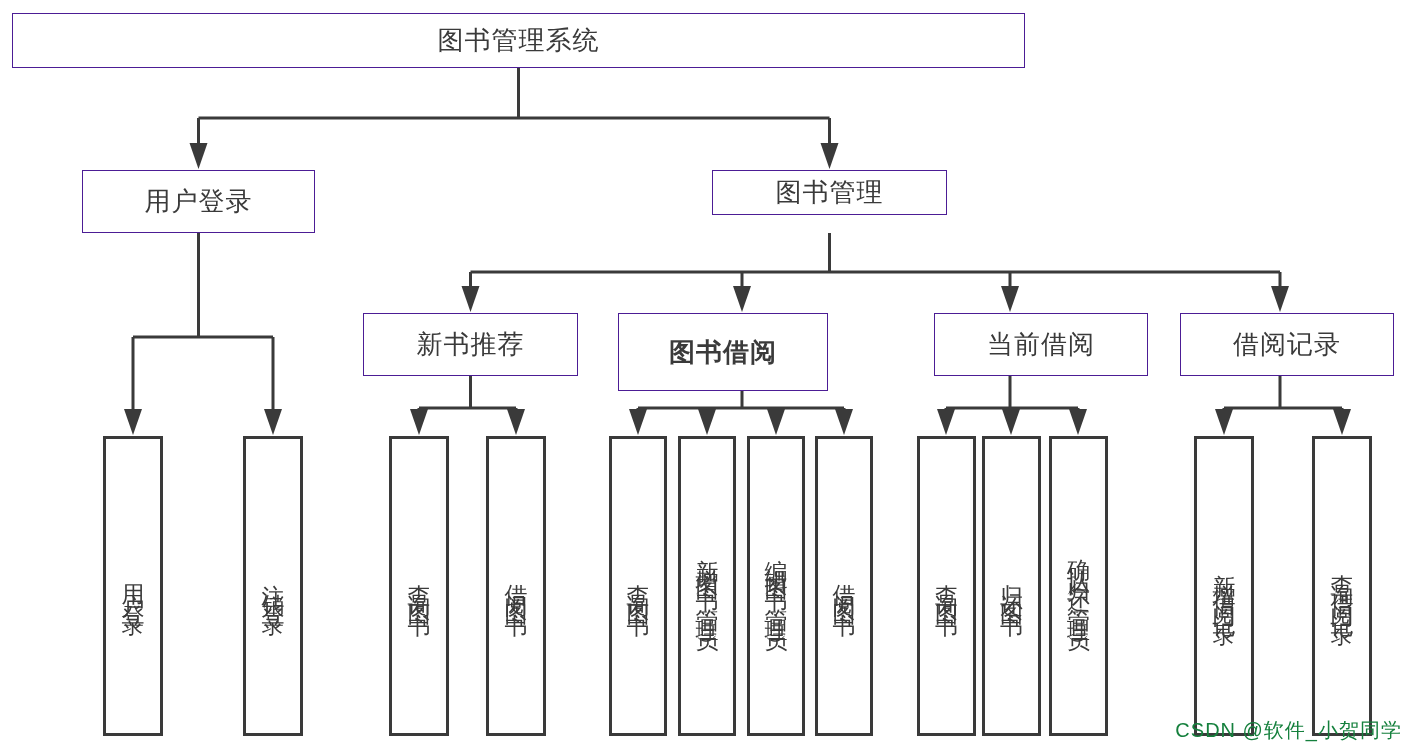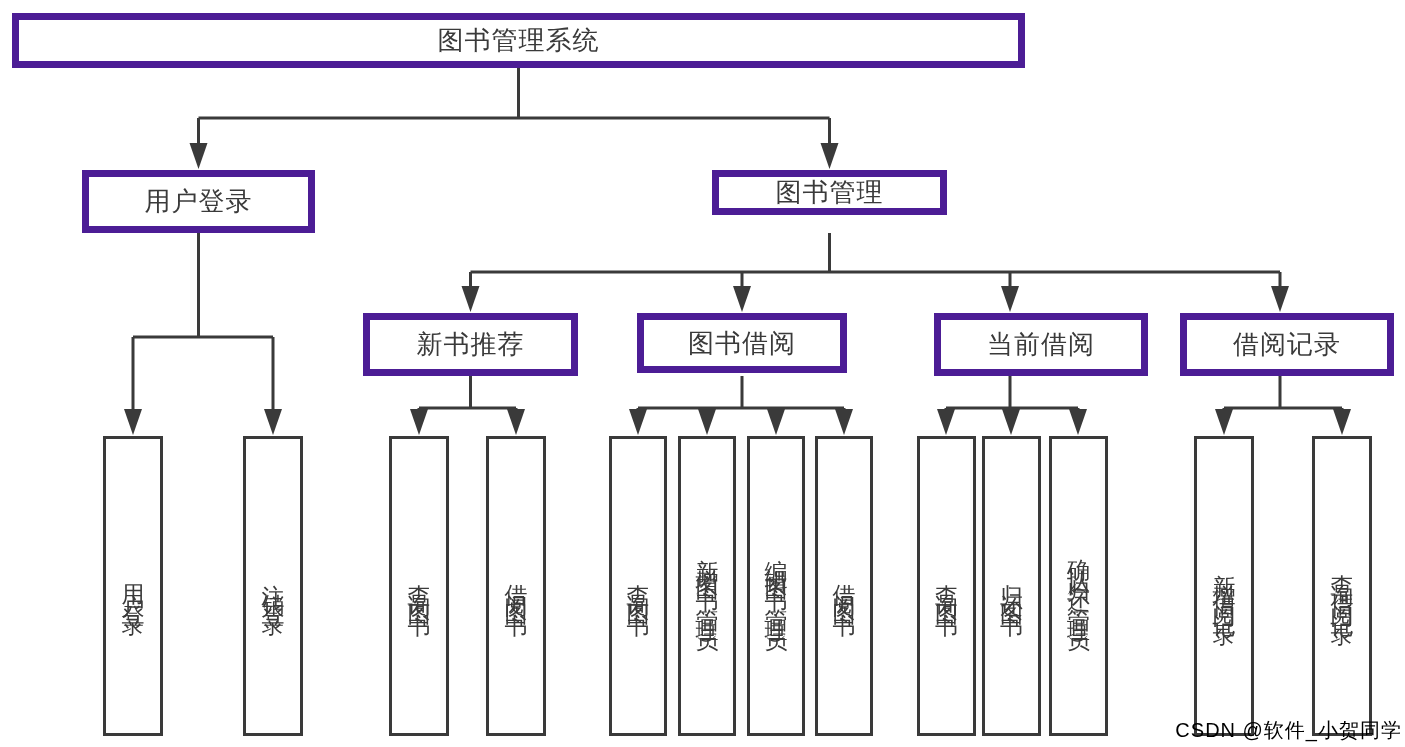--- a/index.html
+++ b/index.html
@@ -12,21 +12,21 @@
     font-family: "Liberation Sans", sans-serif;
   }
   .wires {
     position: absolute;
     left: 0; top: 0;
     z-index: 0;
   }
   .hnode {
     position: absolute;
     box-sizing: border-box;
-    border: 7px solid #4c1d95;
+    border: 1px solid #4c1d95;
     background: #ffffff;
     display: flex;
     align-items: center;
     justify-content: center;
     z-index: 1;
     font-size: 26px;
     letter-spacing: 1px;
     color: #3a3a3a;
     white-space: nowrap;
   }
@@ -51,21 +51,21 @@
     letter-spacing: 10px;
     max-height: 288px;
     color: #3a3a3a;
   }
   .watermark {
     position: absolute;
     right: 3px;
     bottom: 3px;
     z-index: 2;
     font-size: 20px;
-    color: #000000;
+    color: #15803d;
     letter-spacing: 1px;
     white-space: nowrap;
   }
 </style>
 </head>
 <body>
 
 <div class="canvas">
 
   <svg class="wires" width="1405" height="747" viewBox="0 0 1405 747">
@@ -108,21 +108,21 @@
   <div class="hnode" style="left:82px; top:170px; width:233px; height:63px;">
     <span>用户登录</span>
   </div>
   <div class="hnode" style="left:712px; top:170px; width:235px; height:45px;">
     <span>图书管理</span>
   </div>
 
   <div class="hnode" style="left:363px; top:313px; width:215px; height:63px;">
     <span>新书推荐</span>
   </div>
-  <div class="hnode" style="left:637px; top:313px; width:210px; height:60px;">
+  <div class="hnode" style="left:618px; top:313px; width:210px; height:78px;font-weight:bold;">
     <span>图书借阅</span>
   </div>
   <div class="hnode" style="left:934px; top:313px; width:214px; height:63px;">
     <span>当前借阅</span>
   </div>
   <div class="hnode" style="left:1180px; top:313px; width:214px; height:63px;">
     <span>借阅记录</span>
   </div>
 
   <div class="vnode" style="left:103px; width:60px;">

